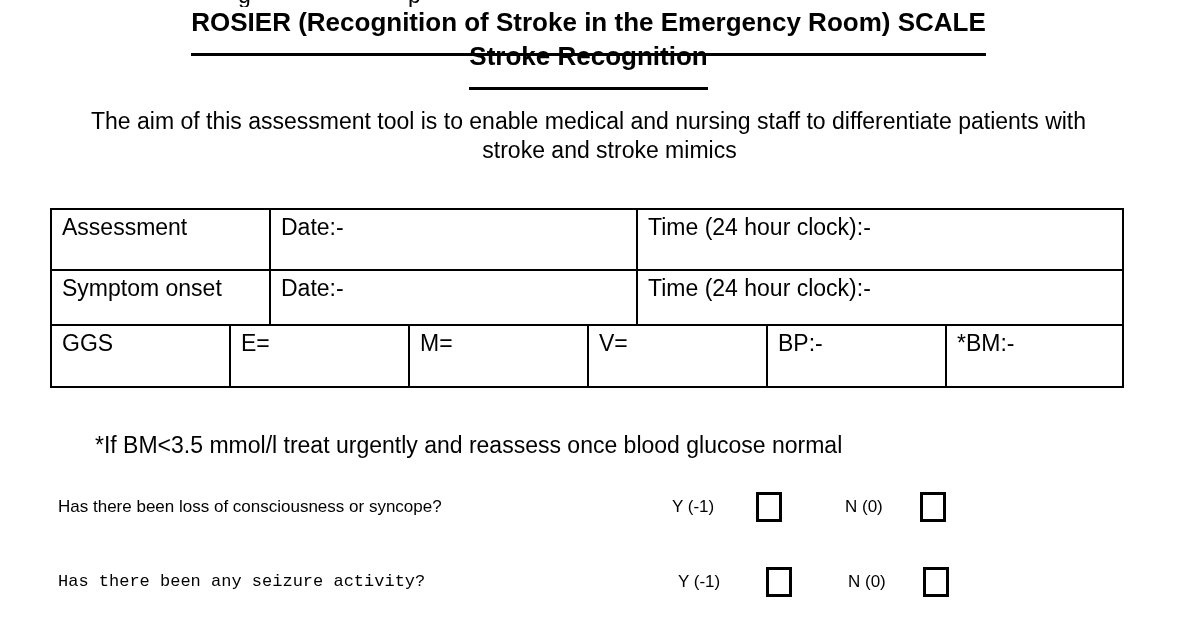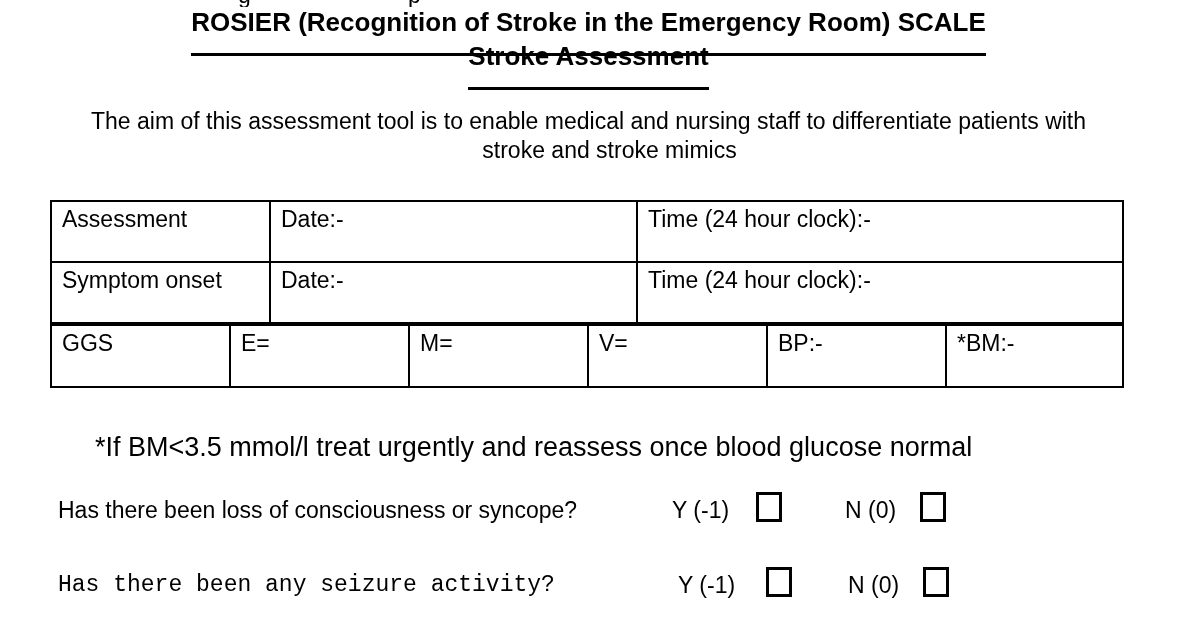--- a/index.html
+++ b/index.html
@@ -40,38 +40,38 @@
     white-space:nowrap;
   }
   #intro1 { top:108px; }
   #intro2 { top:137px;margin-left:21px; }
   table.form {
     position:absolute; left:50px;
     width:1072px;
     border-collapse:collapse;
     table-layout:fixed;
   }
-  #table1 { top:200px; }
+  #table1 { top:208px; }
   #table2 { top:324px; }
   table.form td {
     border:2px solid #000;
     vertical-align:top;
     padding:4px 4px 0 10px;
     font-size:23px;
     background:#fff;
   }
   #table1 td { height:61px; }
   #table2 td { height:62px; }
   #note {
     position:absolute; left:95px; top:432px;
-    font-size:27px; white-space:nowrap;
+    font-size:23px; white-space:nowrap;
   }
   .q-label, .q-opt {
     position:absolute;
-    font-size:23px; white-space:nowrap;
+    font-size:17px; white-space:nowrap;
   }
   .checkbox {
     position:absolute;
     width:26px; height:30px;
     border:3px solid #000;
     background:#fff;
   }
   
   #q1-label { left:58px;  top:497px; }
   #q1-yes   { left:672px; top:497px; }
@@ -94,21 +94,21 @@
     <span>g</span>
   </div>
   <div class="frag" style="left:408px">
     <span>p</span>
   </div>
 
   <div class="title-line" id="title1">
     <span class="u">ROSIER (Recognition of Stroke in the Emergency Room) SCALE</span>
   </div>
   <div class="title-line" id="title2">
-    <span class="u">Stroke Assessment</span>
+    <span class="u">Stroke Recognition</span>
   </div>
 
   <div class="intro-line" id="intro1">The aim of this assessment tool is to enable medical and nursing staff to differentiate patients with</div>
   <div class="intro-line" id="intro2">stroke and stroke mimics</div>
 
   <table class="form" id="table1">
     <colgroup>
         <col style="width:219px">
         <col style="width:367px">
         <col style="width:486px">

